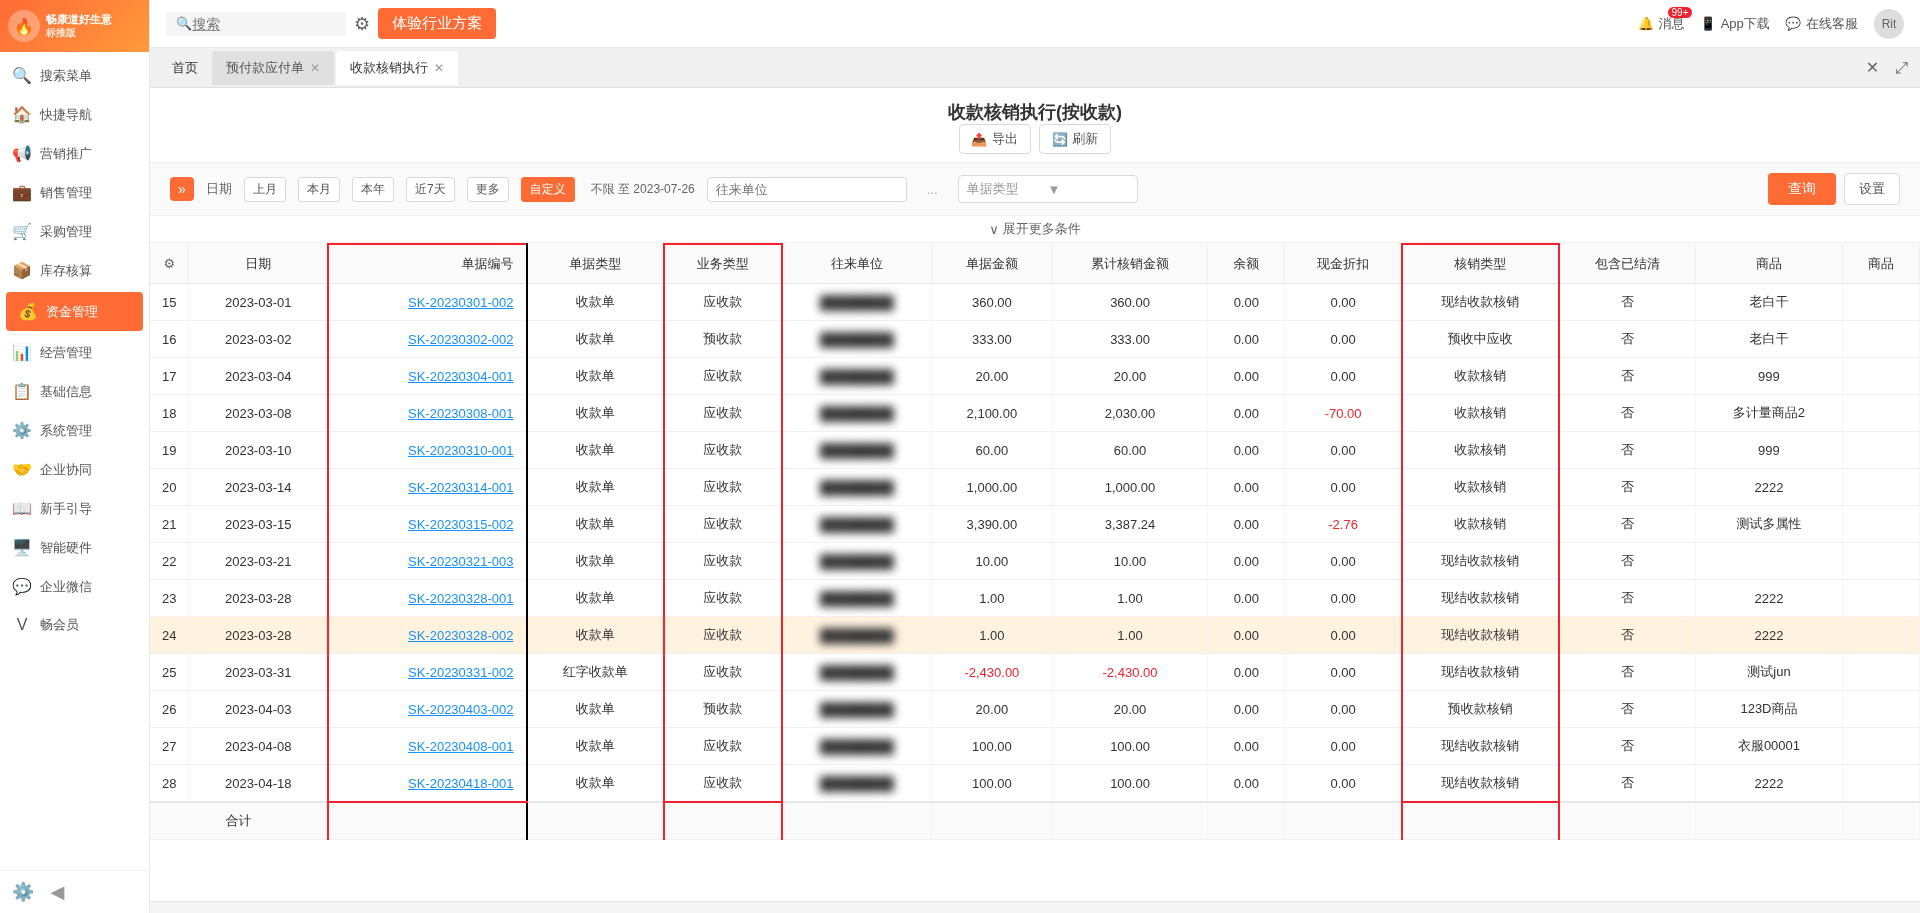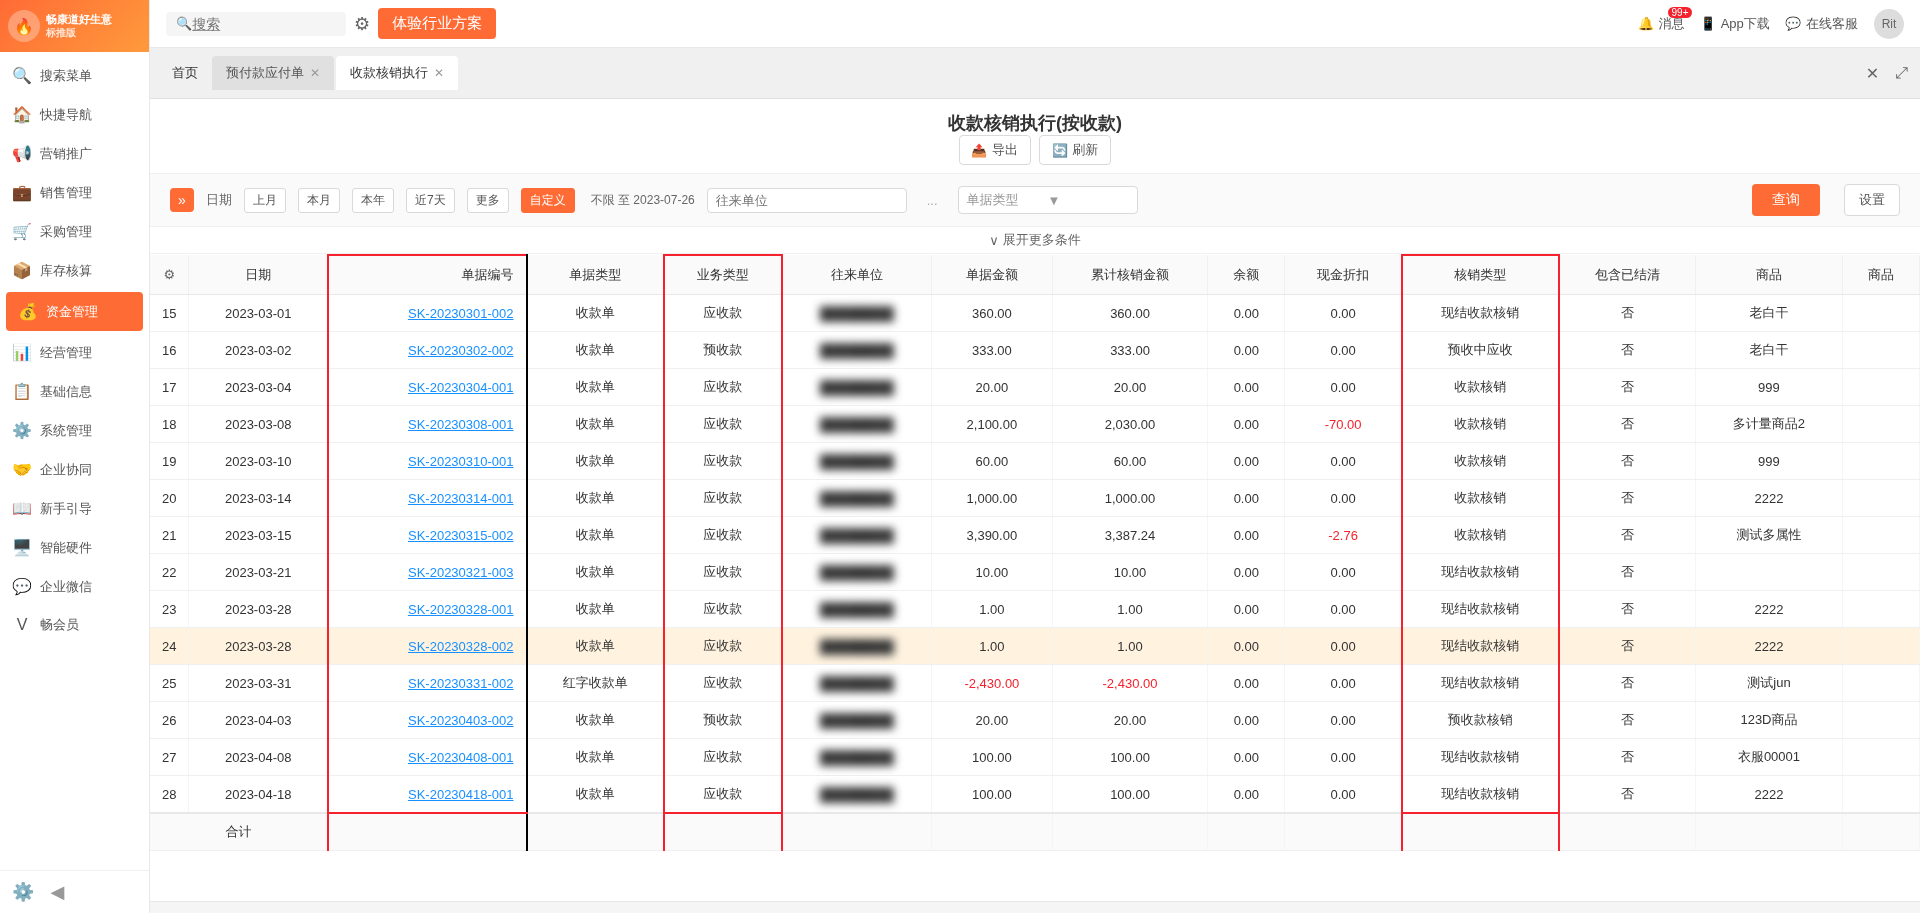--- a/index.html
+++ b/index.html
@@ -151,21 +151,21 @@
       background: #ddd;
       border-radius: 50%;
     }
 
     
     .tabbar {
       background: #f0f0f0;
       display: flex;
       align-items: center;
       padding: 0 8px;
-      height: 51px;
+      height: 40px;
       flex-shrink: 0;
       border-bottom: 1px solid #e0e0e0;
     }
     .tab {
       display: flex;
       align-items: center;
       gap: 6px;
       padding: 8px 14px;
       cursor: pointer;
       color: #555;
@@ -576,21 +576,21 @@
           <span class="filter-date-range">不限 至 2023-07-26</span>
         </div>
         <div class="filter-input">
           <input type="text" placeholder="往来单位" style="">
         </div>
         <span class="filter-dots">...</span>
         <div class="filter-select">
           <span>单据类型</span>
           <span>▼</span>
         </div>
-        <div style="margin-left:auto;display:flex;gap:24px;">
+        <div style="margin-left:auto;display:flex;gap:8px;">
           <button class="btn-query">查询</button>
           <button class="btn-settings">设置</button>
         </div>
       </div>
     </div>
 
     <div class="expand-more">
       <button class="expand-more-btn">
         <span>∨</span>
         <span>展开更多条件</span>

